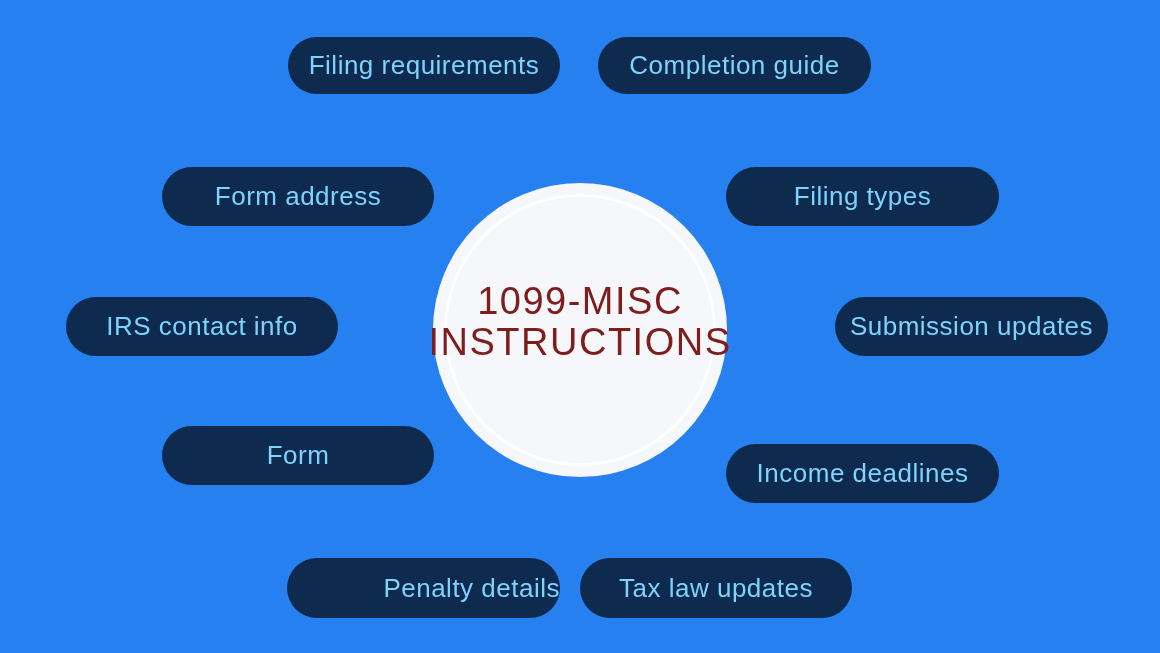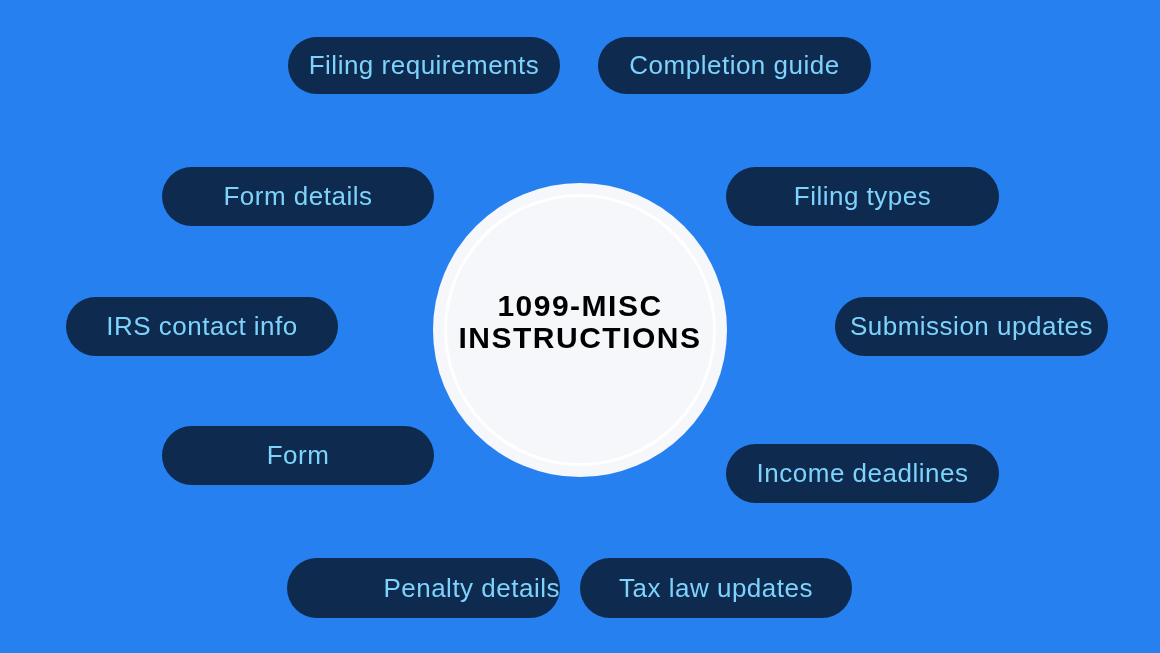--- a/index.html
+++ b/index.html
@@ -59,42 +59,42 @@
     position: absolute;
     inset: 11px;
     border: 3px solid #ffffff;
     border-radius: 50%;
     pointer-events: none;
   }
   .center-text {
     position: relative;
     transform: translateY(-8px);
     text-align: center;
-    color: #000000;
-    font-size: 30px;
-    font-weight: 700;
+    color: #7f1d1d;
+    font-size: 38px;
+    font-weight: 400;
     letter-spacing: 1.5px;
     line-height: 1.07;
   }
 </style>
 </head>
 <body>
 
 <div class="canvas">
 
   <div class="pill pill-0">
     <span>Filing requirements</span>
   </div>
 
   <div class="pill pill-1">
     <span>Completion guide</span>
   </div>
 
   <div class="pill pill-2">
-    <span>Form details</span>
+    <span>Form address</span>
   </div>
 
   <div class="pill pill-3">
     <span>Filing types</span>
   </div>
 
   <div class="pill pill-4">
     <span>IRS contact info</span>
   </div>
 

